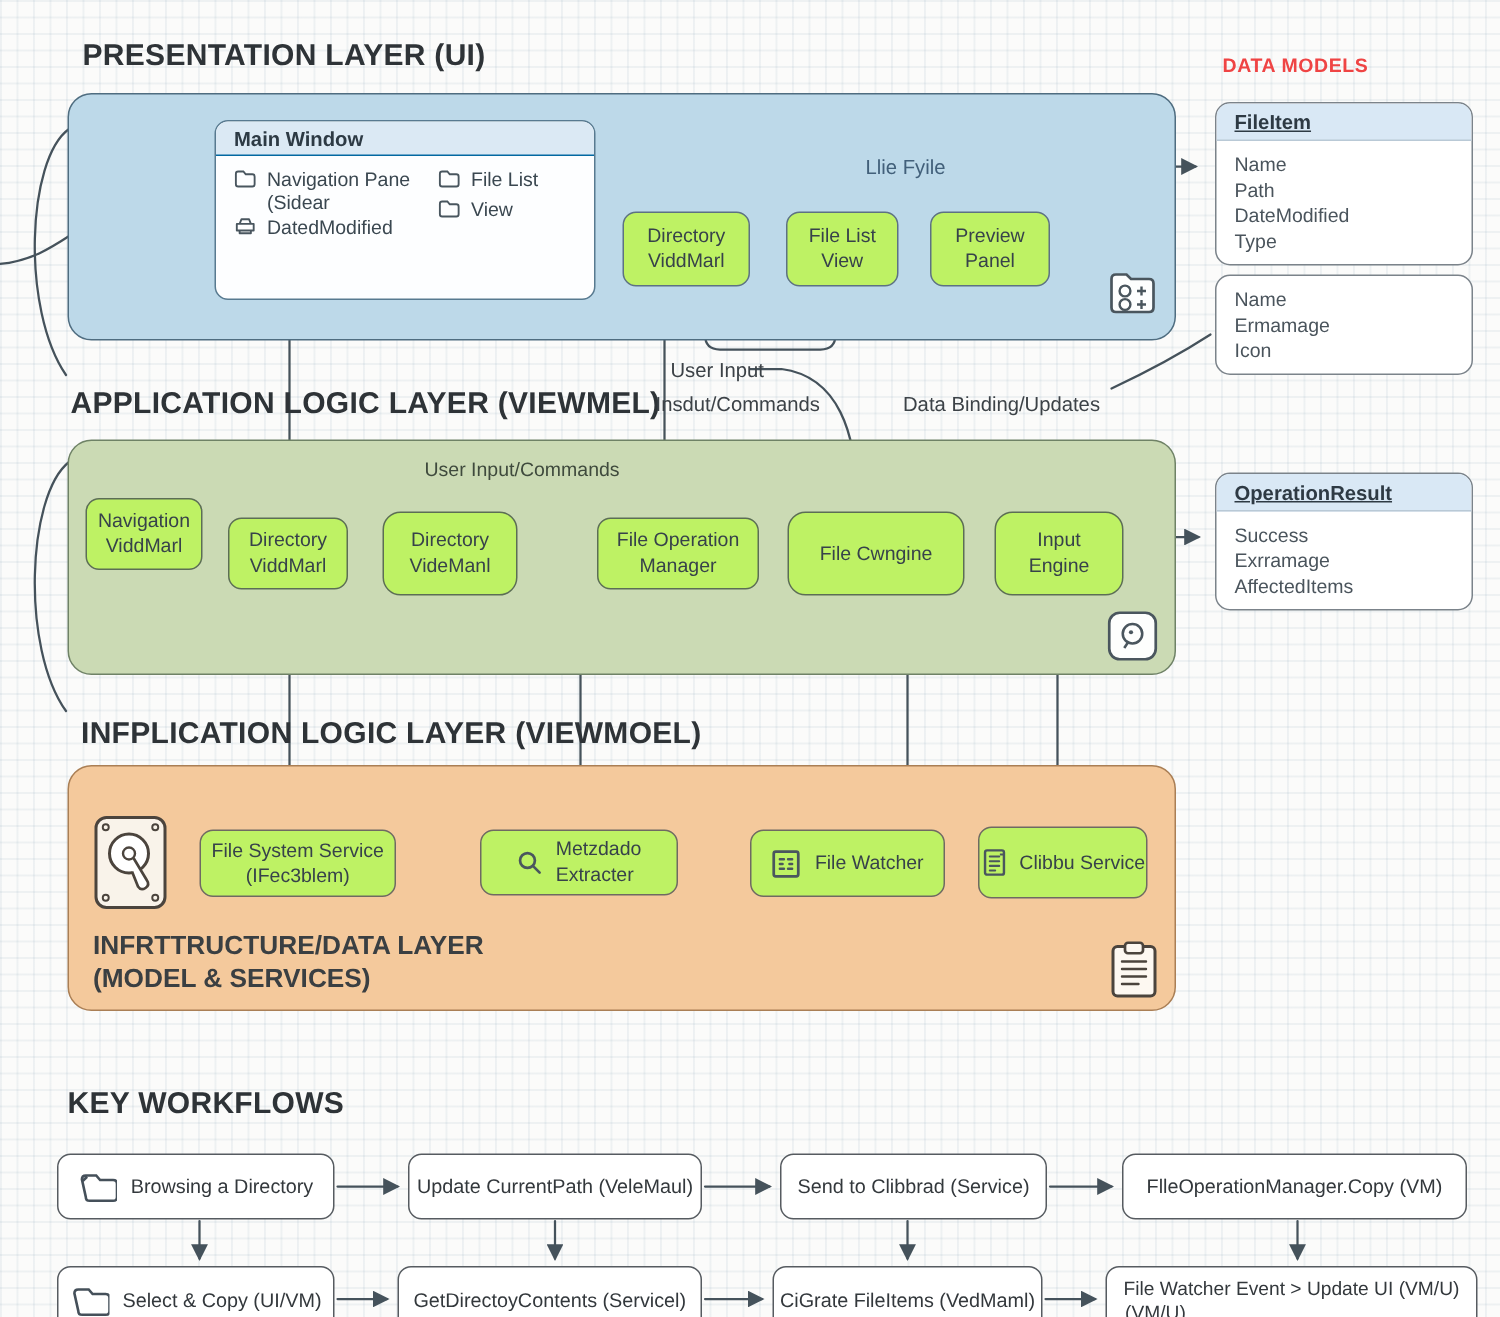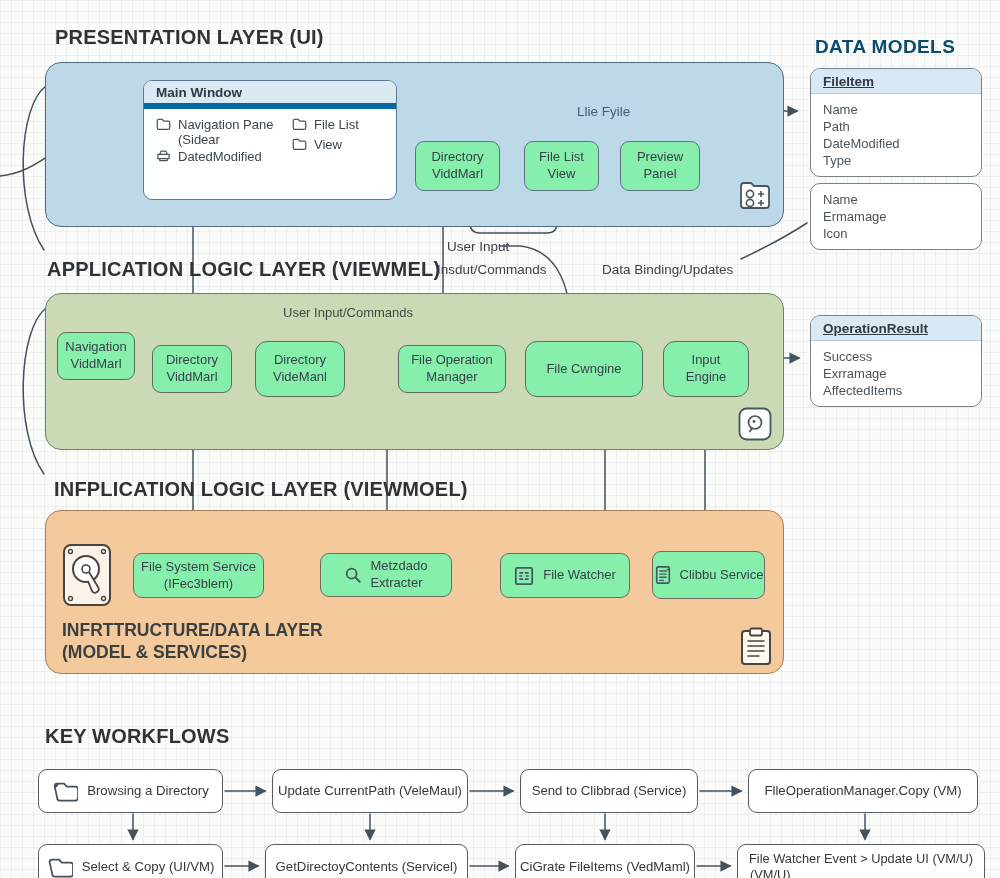--- a/index.html
+++ b/index.html
@@ -7,33 +7,33 @@
     width:1000px;height:878px;position:relative;overflow:hidden;
     font-family:"Liberation Sans","DejaVu Sans",sans-serif;
     background-color:#fbfbfa;
     background-image:
       linear-gradient(rgba(120,150,170,0.10) 1px, transparent 1px),
       linear-gradient(90deg, rgba(120,150,170,0.10) 1px, transparent 1px);
     background-size:11px 11px;
   }
   .abs{position:absolute;}
   .h1{font-size:20px;font-weight:bold;color:#2e3337;letter-spacing:.2px;white-space:nowrap;}
-  .dm-title{font-size:19px;font-weight:bold;color:#0c4a6e;letter-spacing:.4px;}
+  .dm-title{font-size:13px;font-weight:bold;color:#ef4444;letter-spacing:.4px;}
   .layer{border-radius:16px;}
   .layer.blue{background:#bdd9e9;border:1.5px solid #4f6d80;}
   .layer.green{background:#cbdab4;border:1.5px solid #6f8266;}
   .layer.orange{background:#f4c99c;border:1.5px solid #aa7f55;}
-  .wbox{background:#86efac;border:1.4px solid #5d7283;border-radius:9px;
+  .wbox{background:#bef264;border:1.4px solid #5d7283;border-radius:9px;
     display:flex;flex-direction:column;align-items:center;justify-content:center;
     font-size:13px;color:#37424a;text-align:center;line-height:1.28;box-sizing:border-box;}
   .wbox.green-b{border-color:#5c6e55;}
   .wbox.orange-b{border-color:#6f6a62;}
   .wbox.r12{border-radius:12px;}
   .mainwin{background:#fdfeff;border:1.4px solid #587a90;border-radius:9px;overflow:hidden;box-sizing:border-box;}
-  .mainwin-h{background:#dbe9f4;border-bottom:6px solid #0369a1;padding:4px 12px 3px;
+  .mainwin-h{background:#dbe9f4;border-bottom:1px solid #0369a1;padding:4px 12px 3px;
     font-size:13.5px;font-weight:bold;color:#2d3a44;}
   .mw-item{display:flex;align-items:flex-start;gap:7px;font-size:13px;color:#3a4750;margin-bottom:5px;}
   .card{background:#fff;border:1.4px solid #7b838a;border-radius:10px;overflow:hidden;box-sizing:border-box;}
   .card-h{background:#d9e8f5;border-bottom:1px solid #b9c9d6;padding:5px 12px 4px;
     font-size:13.5px;font-weight:bold;color:#2e3a44;text-decoration:underline;}
   .card-b{padding:7px 12px;font-size:13px;color:#4a545c;line-height:17px;}
   .lbl{font-size:13.5px;color:#3c4247;white-space:nowrap;}
   .lbl.blue-t{color:#42607a;}
   .wf{background:#fff;border:1.4px solid #565b60;border-radius:9px;
     display:flex;align-items:center;justify-content:center;gap:9px;

